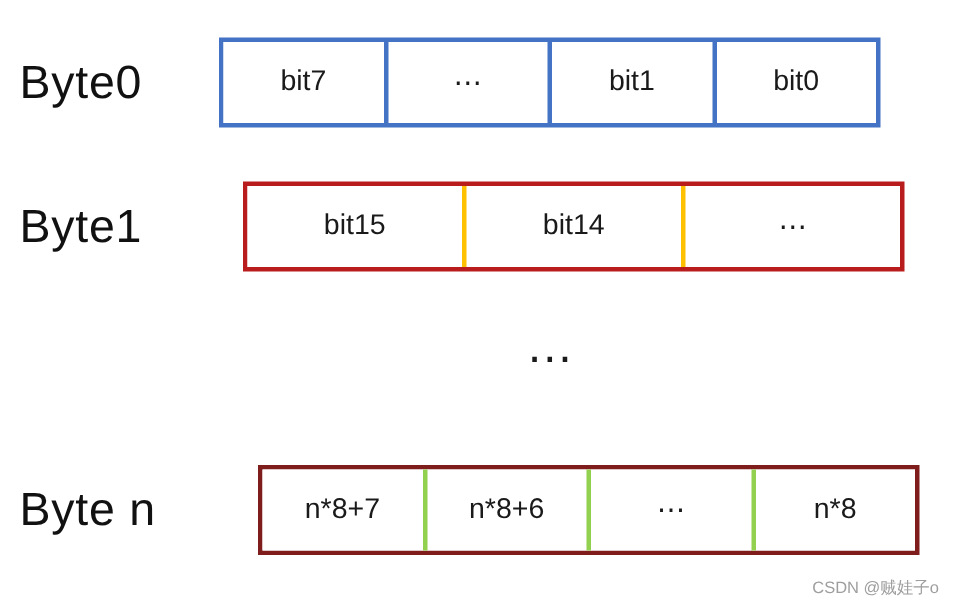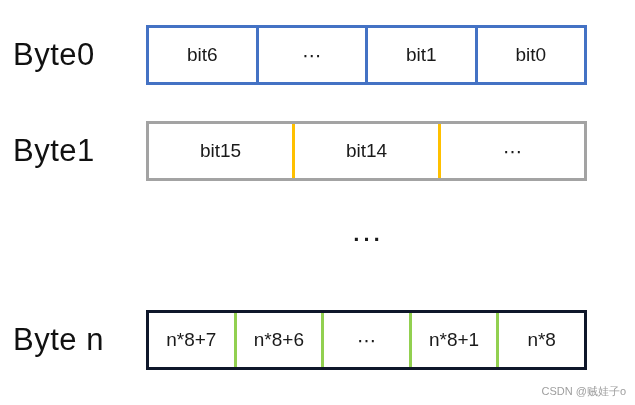--- a/index.html
+++ b/index.html
@@ -40,22 +40,22 @@
   }
   .byte-box {
     position: absolute;
     left: 146px;
     top: 0;
     width: 435px;
     height: 54px;
     display: flex;
   }
   .row-0 .byte-box { border: 3px solid #4472C4; }
-  .row-1 .byte-box { border: 3px solid #a3a3a3; }
-  .row-2 .byte-box { border: 3px solid #0f172a; }
+  .row-1 .byte-box { border: 3px solid #b91c1c; margin-left: 16px; }
+  .row-2 .byte-box { border: 3px solid #7f1d1d; margin-left: 26px; }
   .bit-cell {
     flex: 1 1 0;
     display: flex;
     align-items: center;
     justify-content: center;
     font-size: 19px;
     font-weight: 300;
     color: #1a1a1a;
     background: #ffffff;
   }
@@ -83,21 +83,21 @@
   }
 </style>
 </head>
 <body>
 
 <div class="stage">
 
   <div class="byte-row row-0">
     <div class="byte-label">Byte0</div>
     <div class="byte-box">
-      <div class="bit-cell">bit6</div>
+      <div class="bit-cell">bit7</div>
       <div class="bit-cell">⋯</div>
       <div class="bit-cell">bit1</div>
       <div class="bit-cell">bit0</div>
     </div>
   </div>
 
   <div class="byte-row row-1">
     <div class="byte-label">Byte1</div>
     <div class="byte-box">
       <div class="bit-cell">bit15</div>
@@ -107,20 +107,19 @@
   </div>
 
   <div class="mid-ellipsis">…</div>
 
   <div class="byte-row row-2">
     <div class="byte-label">Byte n</div>
     <div class="byte-box">
       <div class="bit-cell">n*8+7</div>
       <div class="bit-cell">n*8+6</div>
       <div class="bit-cell">⋯</div>
-      <div class="bit-cell">n*8+1</div>
       <div class="bit-cell">n*8</div>
     </div>
   </div>
 
   <div class="watermark">CSDN @贼娃子o</div>
 
 </div>
 
 </body></html>

